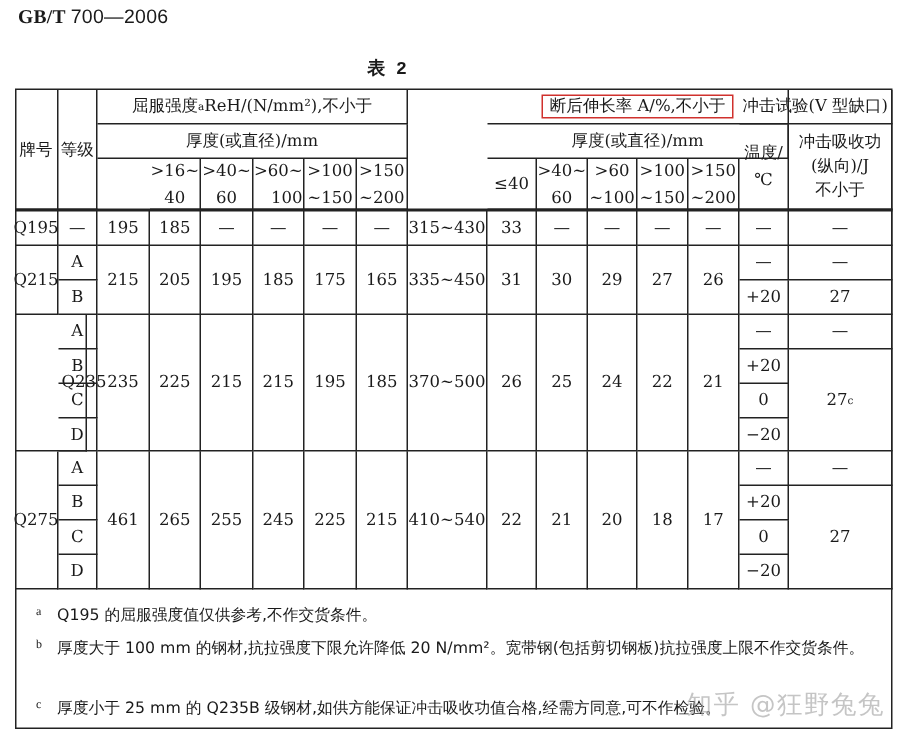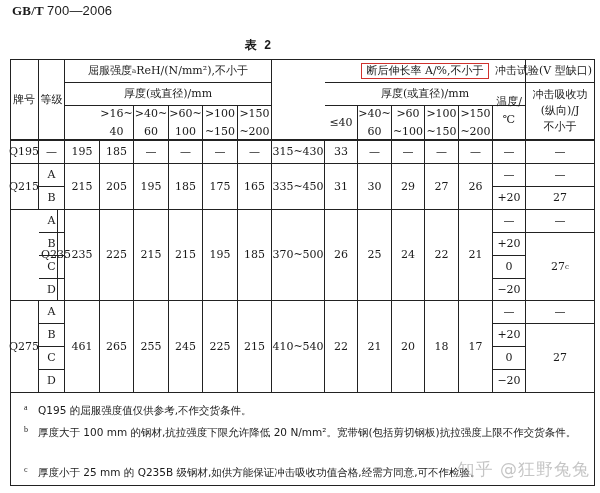--- a/index.html
+++ b/index.html
@@ -40,21 +40,21 @@
   <div class="c" style="left:39px;top:60px;width:26px;height:80px;">等级</div>
 
   <div class="c" style="left:65px;top:60px;width:207px;height:23px;">
     <span>屈服强度</span><sup>a</sup><span> ReH/(N/mm²),不小于</span>
   </div>
   <div class="c" style="left:65px;top:83px;width:207px;height:23px;">厚度(或直径)/mm</div>
   <div class="c" style="left:100px;top:106px;width:34px;height:34px;">&gt;16~
 40</div>
   <div class="c" style="left:134px;top:106px;width:35px;height:34px;">&gt;40~
 60</div>
-  <div class="c" style="left:169px;top:106px;width:34px;height:34px;">&gt;60~
+  <div class="c" style="left:169px;top:106px;width:34px;height:34px;text-align:right;">&gt;60~
 100</div>
   <div class="c" style="left:203px;top:106px;width:35px;height:34px;">&gt;100
 ~150</div>
   <div class="c" style="left:238px;top:106px;width:34px;height:34px;">&gt;150
 ~200</div>
 
 
   <div class="c" style="left:325px;top:60px;width:201px;height:23px;">
     <span class="red-box">断后伸长率 A/%,不小于</span>
   </div>

